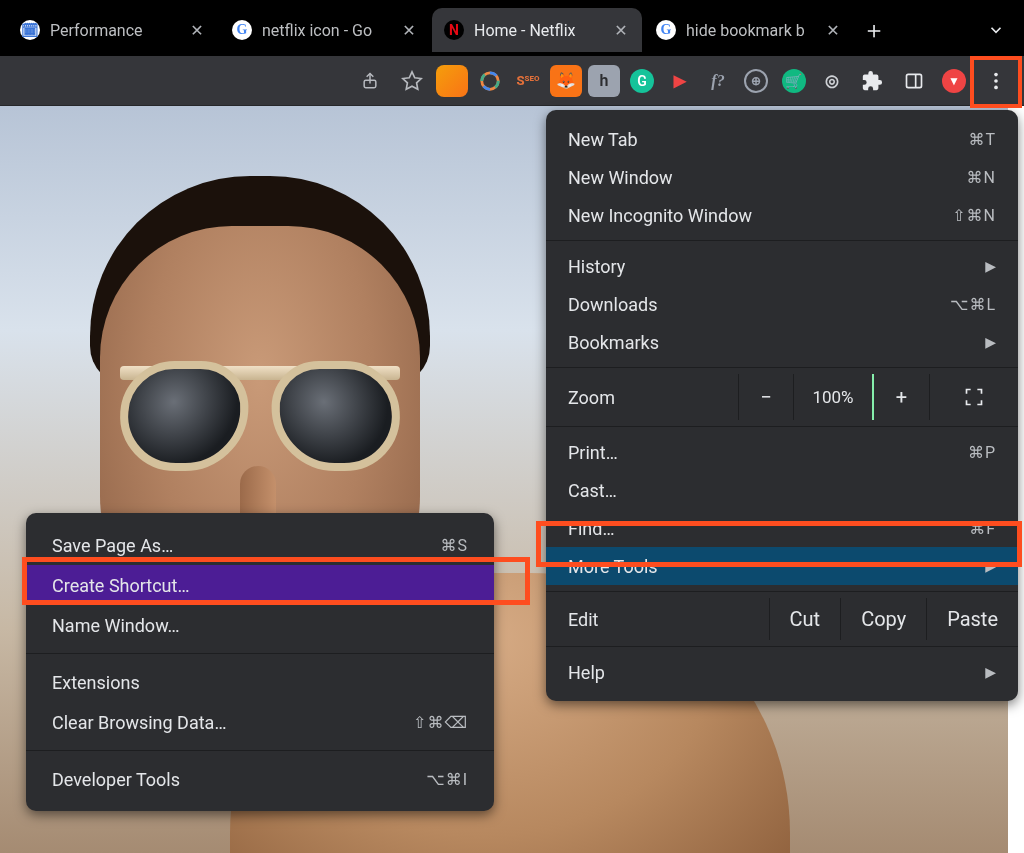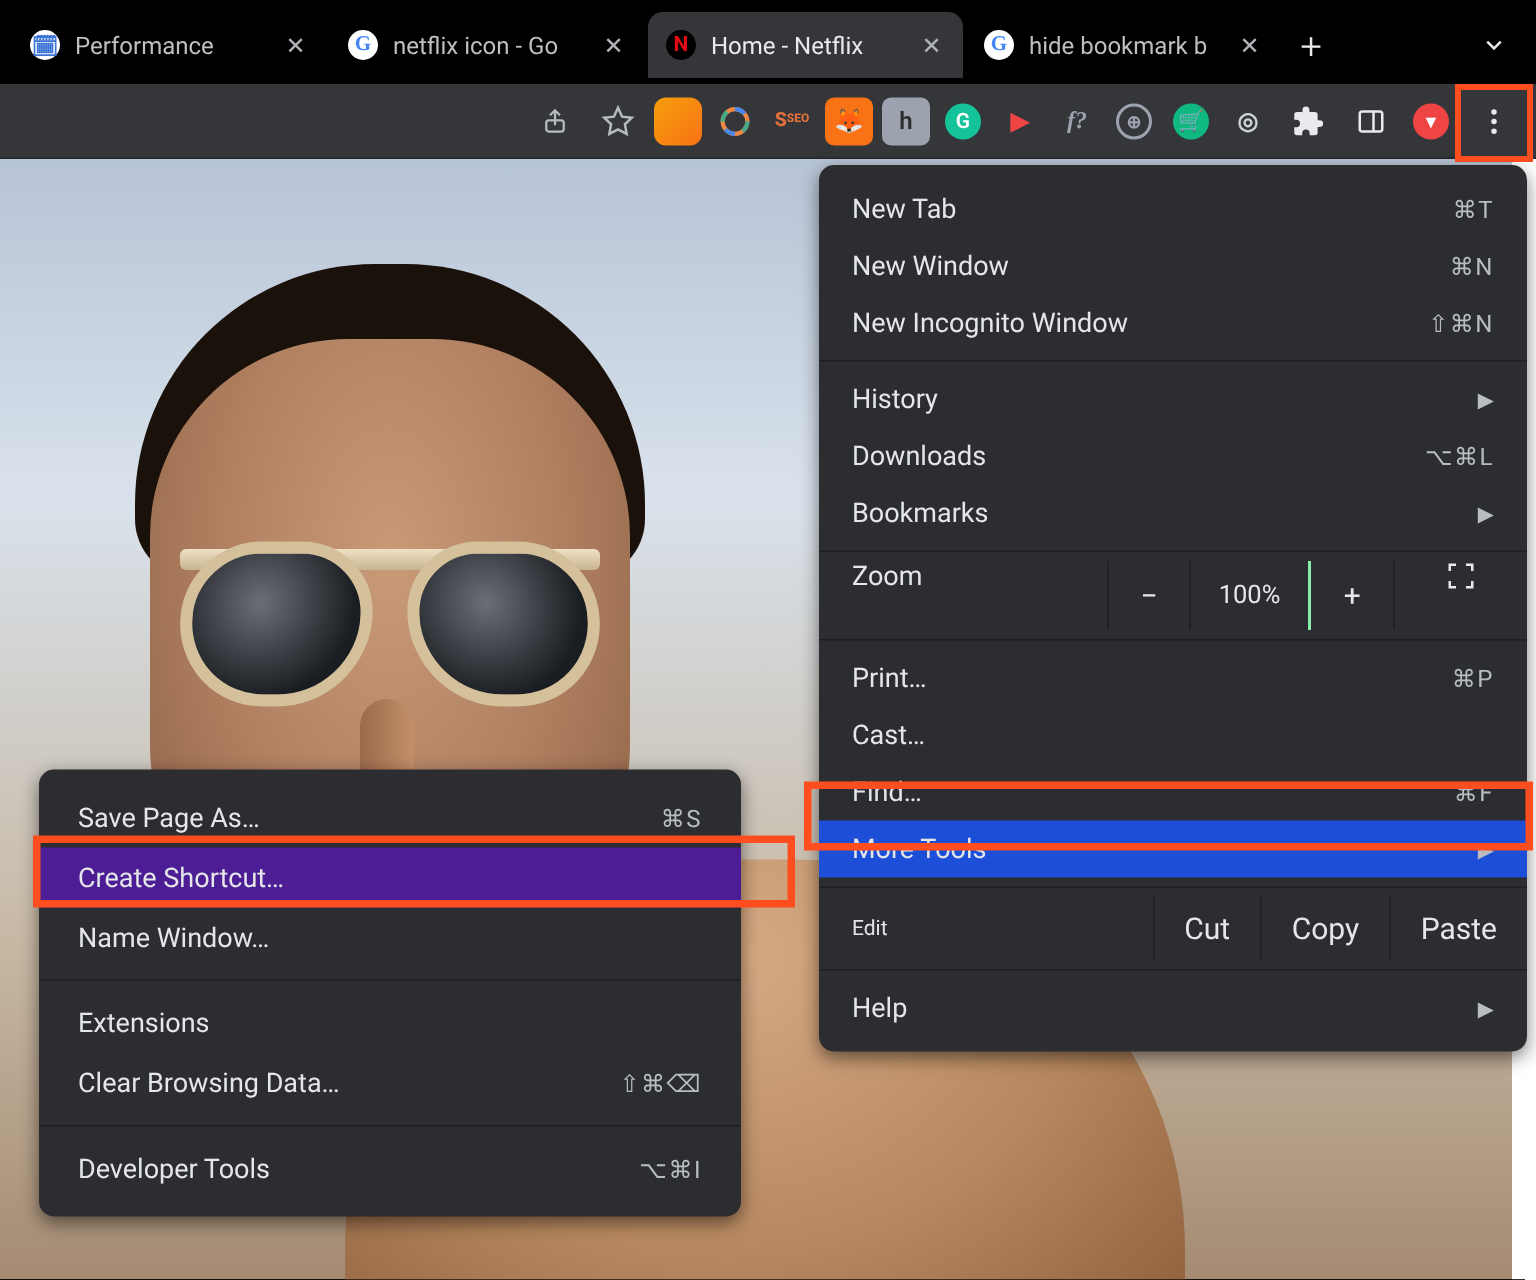--- a/index.html
+++ b/index.html
@@ -36,29 +36,29 @@
   .lip { position: absolute; left: 200px; top: 480px; width: 120px; height: 20px; background: #6a3d2b; border-radius: 10px; }
   .torso { position: absolute; left: 230px; bottom: -40px; width: 560px; height: 320px; background: radial-gradient(ellipse at 45% 20%, #d6ab85 0%, #b7885f 55%, #8b5d3a 100%); border-radius: 260px 260px 40px 40px; }
   .white-strip { position: absolute; right: 0; top: 0; width: 16px; height: 100%; background: #fff; }
   
   .menu { position: absolute; top: 110px; right: 6px; width: 472px; background: #2c2d30; border-radius: 10px; padding: 10px 0; box-shadow: 0 4px 12px rgba(0,0,0,0.5); z-index: 30; margin-left: 30px; }
   .menu .row { height: 38px; display: flex; align-items: center; padding: 0 22px; color: #e4e6e9; font-size: 18px; cursor: pointer; }
   .menu .row .lbl { flex: 1; }
   .menu .row .sc { color: #b9bcc0; font-size: 16px; letter-spacing: 1px; }
   .menu .row .chev { color: #b9bcc0; font-size: 14px; }
   .menu .sep { height: 1px; background: #1d1e20; margin: 6px 0; }
-  .menu .row.hover { background: #1d4ed8; }
-  .menu .zoom-row { display: flex; align-items: flex-start; height: 46px; padding-left: 22px; color: #e4e6e9; }
+  .menu .row.hover { background: #0c4a6e; }
+  .menu .zoom-row { display: flex; align-items: center; height: 46px; padding-left: 22px; color: #e4e6e9; }
   .menu .zoom-row .zlabel { flex: 0 0 170px; font-size: 18px; }
   .zoom-btn { width: 56px; height: 46px; display: flex; align-items: center; justify-content: center; color: #e4e6e9; font-size: 20px; border-right: 1px solid #1d1e20; }
   .zoom-btn.first { border-left: 1px solid #1d1e20; }
   .zoom-val { width: 80px; text-align: center; font-size: 17px; border-right: 2px solid #86efac; height: 46px; display:flex; align-items:center; justify-content:center;}
   .zoom-fs { flex: 1; display:flex; align-items:center; justify-content:center; }
   .edit-row { display: flex; align-items: center; height: 42px; color: #e4e6e9; }
-  .edit-row .elabel { padding-left: 22px; flex: 1; font-size: 14px; }
+  .edit-row .elabel { padding-left: 22px; flex: 1; font-size: 18px; }
   .edit-cell { border-left: 1px solid #1d1e20; padding: 0 20px; height: 42px; display: flex; align-items: center; justify-content: center; font-size: 20px; }
   .hl-row { position: absolute; right: 2px; top: 521px; width: 486px; height: 46px; border: 5px solid #fe4d1f; z-index: 40; pointer-events: none; }
   
   .submenu { position: absolute; top: 513px; left: 26px; width: 468px; background: #2c2d30; border-radius: 10px; padding: 12px 0; box-shadow: 0 4px 12px rgba(0,0,0,0.5); z-index: 25; }
   .submenu .row { height: 40px; display: flex; align-items: center; padding: 0 26px; color: #e4e6e9; font-size: 18px; cursor: pointer; }
   .submenu .row .lbl { flex: 1; }
   .submenu .row .sc { color: #b9bcc0; font-size: 16px; letter-spacing: 1px; }
   .submenu .row.hover { background: #4c1d95; }
   .submenu .sep { height: 1px; background: #1d1e20; margin: 8px 0; }
   .hl-sub { position: absolute; left: 22px; top: 557px; width: 508px; height: 48px; border: 5px solid #fe4d1f; z-index: 40; pointer-events: none; }

